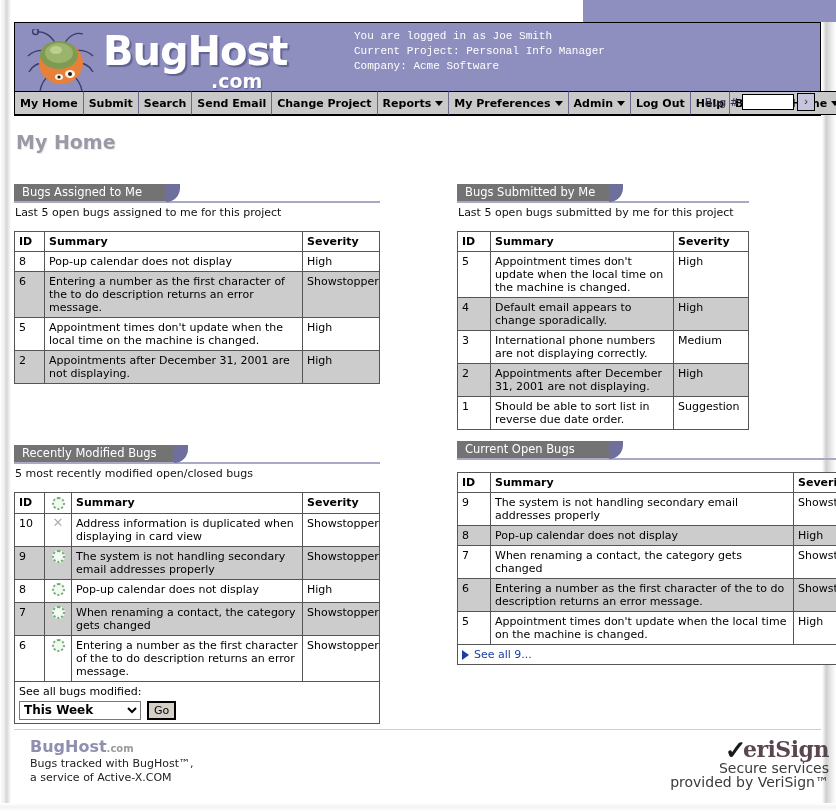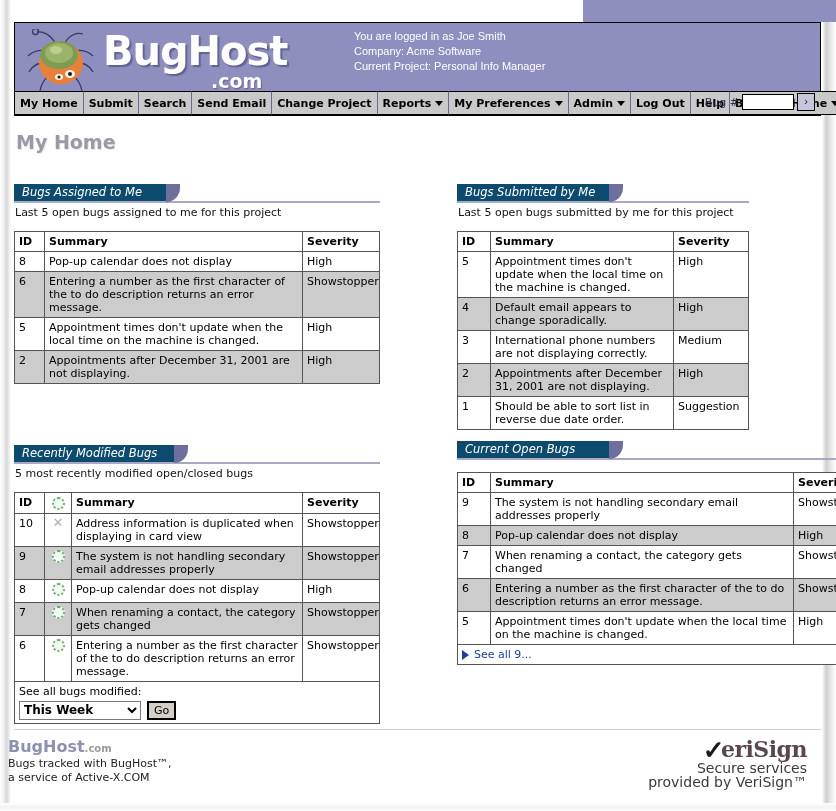--- a/index.html
+++ b/index.html
@@ -75,21 +75,21 @@
     font-size: 19px;
     color: #ffffff;
     text-shadow: 1px 1px 1px rgba(60,60,110,0.5);
   }
   .userinfo {
     position: absolute;
     left: 339px; top: 6px;
     color: #ffffff;
     font-size: 11px;
     line-height: 15px;
-    font-family: Liberation Sans, sans-serif;
+    font-family: Liberation Mono, monospace;
   }
   .secured-faint {
     position: absolute;
     left: 684px; top: 72px;
     font-size: 9px;
     color: #9a9ac6;
     font-family: "DejaVu Sans", sans-serif;
     letter-spacing: 0.3px;
   }
 
@@ -177,28 +177,27 @@
     color: #9a9aa6;
     text-shadow: 1px 1px 0 #e8e8ee;
   }
 
   
   .panel { position: absolute; }
   .panel-tab {
     position: relative;
     height: 17px;
     width: 152px;
-    background: #0c4a6e;
+    background: #737373;
     color: #ffffff;
     font-family: "DejaVu Sans", sans-serif;
     font-size: 11.5px;
     padding: 1px 0 0 8px;
     box-sizing: border-box;
     white-space: nowrap;
-    font-style: italic;
   }
   .panel-tab.wide { width: 160px; }
   .panel-tab::after {
     content: "";
     position: absolute;
     right: -14px; top: 0;
     width: 14px; height: 18px;
     background: #6f6f9e;
     border-bottom-right-radius: 16px;
   }
@@ -313,21 +312,21 @@
   }
 
   
   #footer-rule {
     position: absolute;
     left: 14px; top: 729px; width: 807px; height: 1px;
     background: #cfcfcf;
   }
   #footer {
     position: absolute;
-    left: 8px; top: 737px; width: 807px; height: 66px;
+    left: 30px; top: 737px; width: 807px; height: 66px;
   }
   .foot-logo {
     font-family: "DejaVu Sans", sans-serif;
     font-weight: bold;
     font-size: 16px;
     color: #8f8fb0;
   }
   .foot-logo .dc { font-size: 10px; color: #9a9a9a; }
   .foot-text {
     font-family: "DejaVu Sans", sans-serif;
@@ -397,22 +396,22 @@
       <circle cx="45" cy="45" r="2" fill="#1a1a1a"></circle>
       <ellipse cx="34" cy="48" rx="4" ry="3" fill="#fdf6e8"></ellipse>
       <circle cx="34" cy="48" r="1.6" fill="#1a1a1a"></circle>
     </svg>
 
     <div class="logo-text">BugHost</div>
     <div class="logo-dotcom">.com</div>
 
     <div class="userinfo">
       <div>You are logged in as Joe Smith</div>
+      <div>Current Project: Personal Info Manager</div>
       <div>Company: Acme Software</div>
-      <div>Current Project: Personal Info Manager</div>
     </div>
 
     <div class="secured-faint">Secured by VeriSign</div>
   </div>
 
   <div id="navbar">
     <div id="navlist">
         <div class="navitem">
           <span>My Home</span>
         </div>

